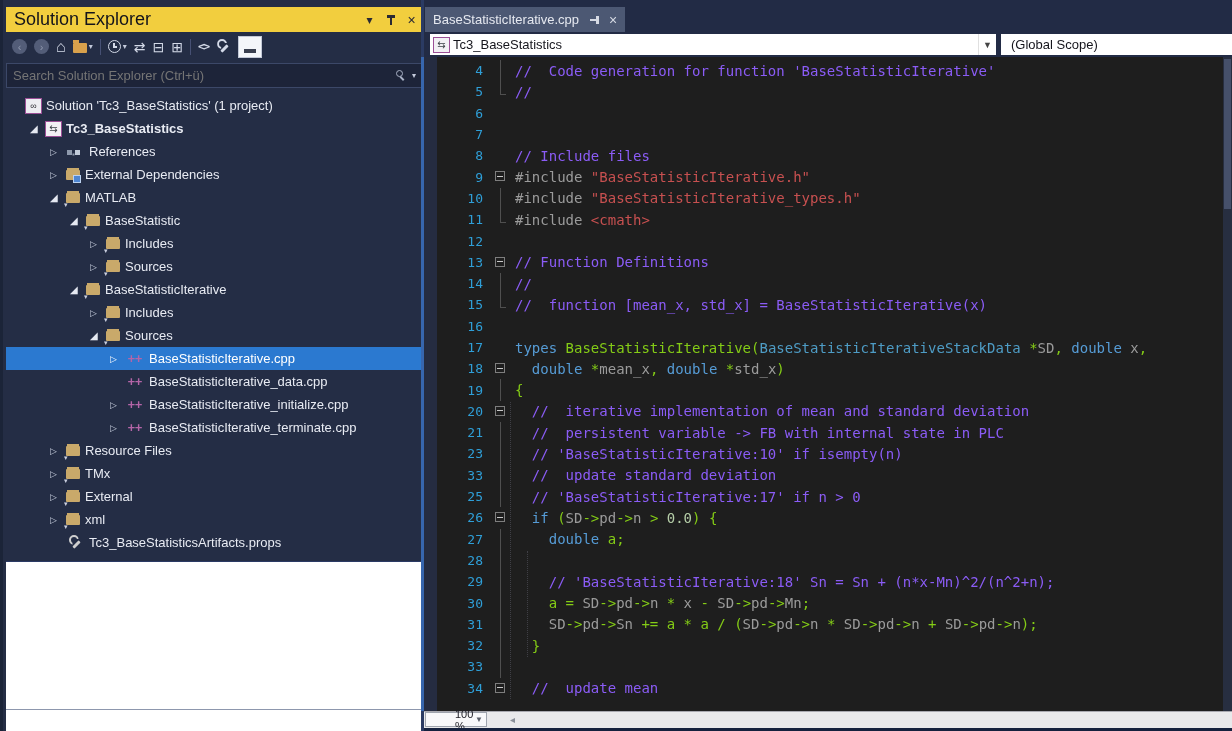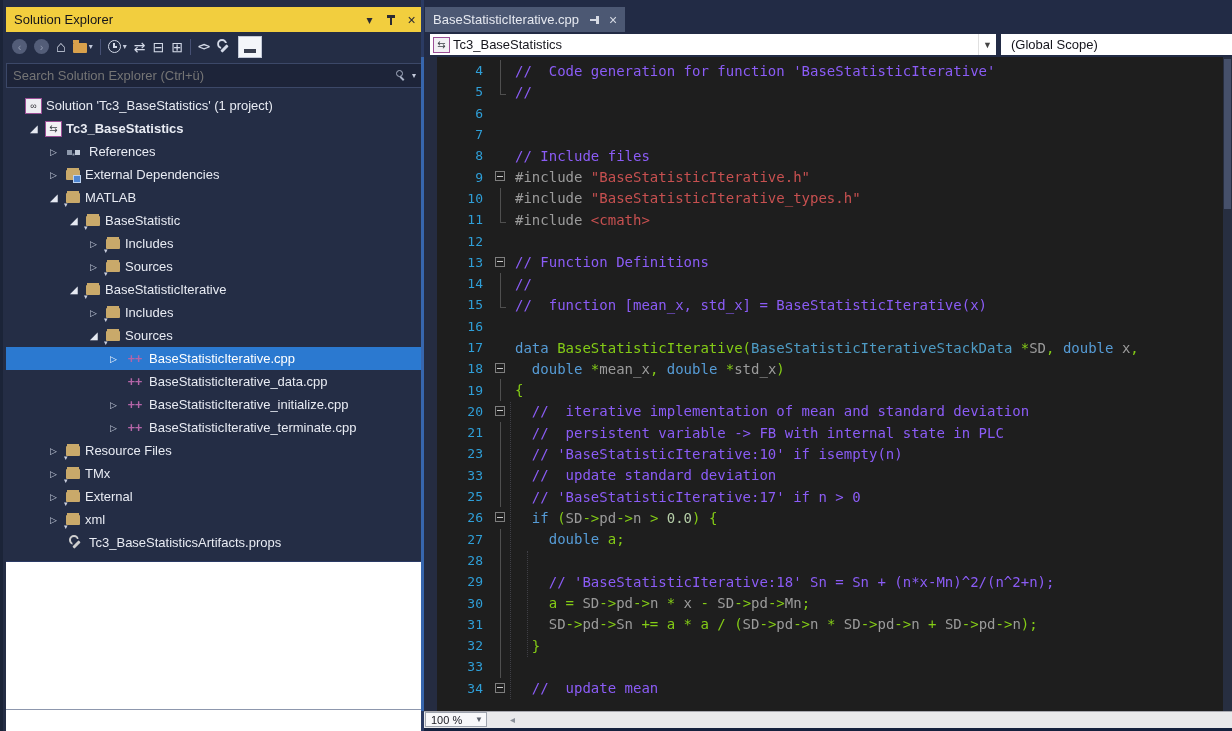--- a/index.html
+++ b/index.html
@@ -1,20 +1,20 @@
 <!DOCTYPE html>
 <html><head>
 <meta charset="utf-8">
 <style>
   html,body{margin:0;padding:0;background:#fff;}
   #app{position:relative;width:1232px;height:731px;background:#222B45;font-family:"Liberation Sans",sans-serif;overflow:hidden;}
   
   .left-panel{position:absolute;left:0;top:0;width:424px;height:731px;background:#242D45;box-sizing:border-box;border-left:3px solid #1B2438;}
   .title-bar{position:absolute;left:3px;top:7px;width:418px;height:25px;background:#F2CE3E;display:flex;align-items:center;}
-  .title-bar .t{font-size:13px;color:#14141B;padding-left:8px;flex:1;}
+  .title-bar .t{font-size:18px;color:#14141B;padding-left:8px;flex:1;}
   .tb-ico{display:inline-flex;align-items:center;justify-content:center;width:17px;height:17px;color:#2A2A33;font-size:12px;margin-right:4px;}
   .pinv{position:relative;width:11px;height:13px;}
   .pinv::before{content:"";position:absolute;left:5px;top:2px;width:2px;height:10px;background:#2A2A33;}
   .pinv::after{content:"";position:absolute;left:2px;top:2px;width:8px;height:3px;background:#2A2A33;}
   .toolbar{position:absolute;left:3px;top:32px;width:418px;height:29px;display:flex;align-items:center;gap:7px;padding-left:6px;box-sizing:border-box;}
   .tool{display:inline-flex;align-items:center;justify-content:center;height:20px;color:#D4DAE8;font-size:14px;}
   .circ{width:15px;height:15px;border-radius:50%;background:#535D78;color:#8E97AD;font-size:11px;line-height:14px;text-align:center;}
   .sep{width:1px;height:16px;background:#465074;}
   .mini-folder{position:relative;width:14px;height:10px;background:#D9A14C;border-radius:1px;margin-top:3px;}
   .mini-folder::before{content:"";position:absolute;left:0;top:-3px;width:6px;height:3px;background:#D9A14C;}
@@ -87,21 +87,21 @@
   .f-minus::after{content:"";position:absolute;left:2px;top:9.5px;width:6px;height:1px;background:#C8C8C8;}
   .code{font-family:"DejaVu Sans Mono",monospace;font-size:14px;white-space:pre;color:#D8D8D8;padding-left:5px;}
   .sy-c{color:#8b5cf6;} .sy-k{color:#569CD6;} .sy-s{color:#C75050;}
   .sy-g{color:#9B9B9B;} .sy-t{color:#4E9CC5;} .sy-n{color:#84cc16;} .sy-m{color:#B5CEA8;}
   .guide{position:absolute;border-left:1px dotted #3F3F46;width:0;}
   .vsb{position:absolute;right:0;top:57px;width:9px;height:654px;background:#272E40;}
   .vsb .thumb{position:absolute;left:1px;top:2px;width:7px;height:150px;background:#46506A;}
   
   .bottom-bar{position:absolute;left:0;top:711px;width:808px;height:17px;background:#E9E9EB;border-top:1px solid #A9A9B0;box-sizing:border-box;}
   .zoombox{position:absolute;left:1px;top:0px;width:62px;height:15px;background:#F8F8FA;border:1px solid #9FA4AE;box-sizing:border-box;display:flex;align-items:center;}
-  .zoombox .z{font-size:11px;color:#202028;padding-left:5px;flex:1;}
+  .zoombox .z{font-size:11px;color:#202028;padding-left:5px;flex:1;margin-left:24px;}
   .zoombox .dd2{font-size:8px;color:#5A5F6A;padding-right:3px;}
   .hscroll-arrow{position:absolute;left:86px;top:2px;font-size:10px;color:#8A8F99;}
   .bottom-edge{position:absolute;left:0;top:728px;width:808px;height:3px;background:#15213E;}
 </style>
 </head>
 <body>
 
 <div id="app">
 
   <div class="left-panel">
@@ -338,21 +338,21 @@
             <span class="code"><span class="sy-c">//  function [mean_x, std_x] = BaseStatisticIterative(x)</span></span>
           </div>
           <div class="ln">
             <span class="lnum">16</span>
             <span class="fold"></span>
             <span class="code"></span>
           </div>
           <div class="ln">
             <span class="lnum">17</span>
             <span class="fold"></span>
-            <span class="code"><span class="sy-k">data</span><span class="sy-n"> BaseStatisticIterative(</span><span class="sy-t">BaseStatisticIterativeStackData</span><span class="sy-n"> *</span><span class="sy-g">SD</span><span class="sy-n">, </span><span class="sy-k">double</span><span class="sy-n"> </span><span class="sy-g">x</span><span class="sy-n">,</span></span>
+            <span class="code"><span class="sy-k">types</span><span class="sy-n"> BaseStatisticIterative(</span><span class="sy-t">BaseStatisticIterativeStackData</span><span class="sy-n"> *</span><span class="sy-g">SD</span><span class="sy-n">, </span><span class="sy-k">double</span><span class="sy-n"> </span><span class="sy-g">x</span><span class="sy-n">,</span></span>
           </div>
           <div class="ln">
             <span class="lnum">18</span>
             <span class="fold f-minus"></span>
             <span class="code"><span class="sy-n">  </span><span class="sy-k">double</span><span class="sy-n"> *</span><span class="sy-g">mean_x</span><span class="sy-n">, </span><span class="sy-k">double</span><span class="sy-n"> *</span><span class="sy-g">std_x</span><span class="sy-n">)</span></span>
           </div>
           <div class="ln">
             <span class="lnum">19</span>
             <span class="fold f-line"></span>
             <span class="code"><span class="sy-n">{</span></span>

